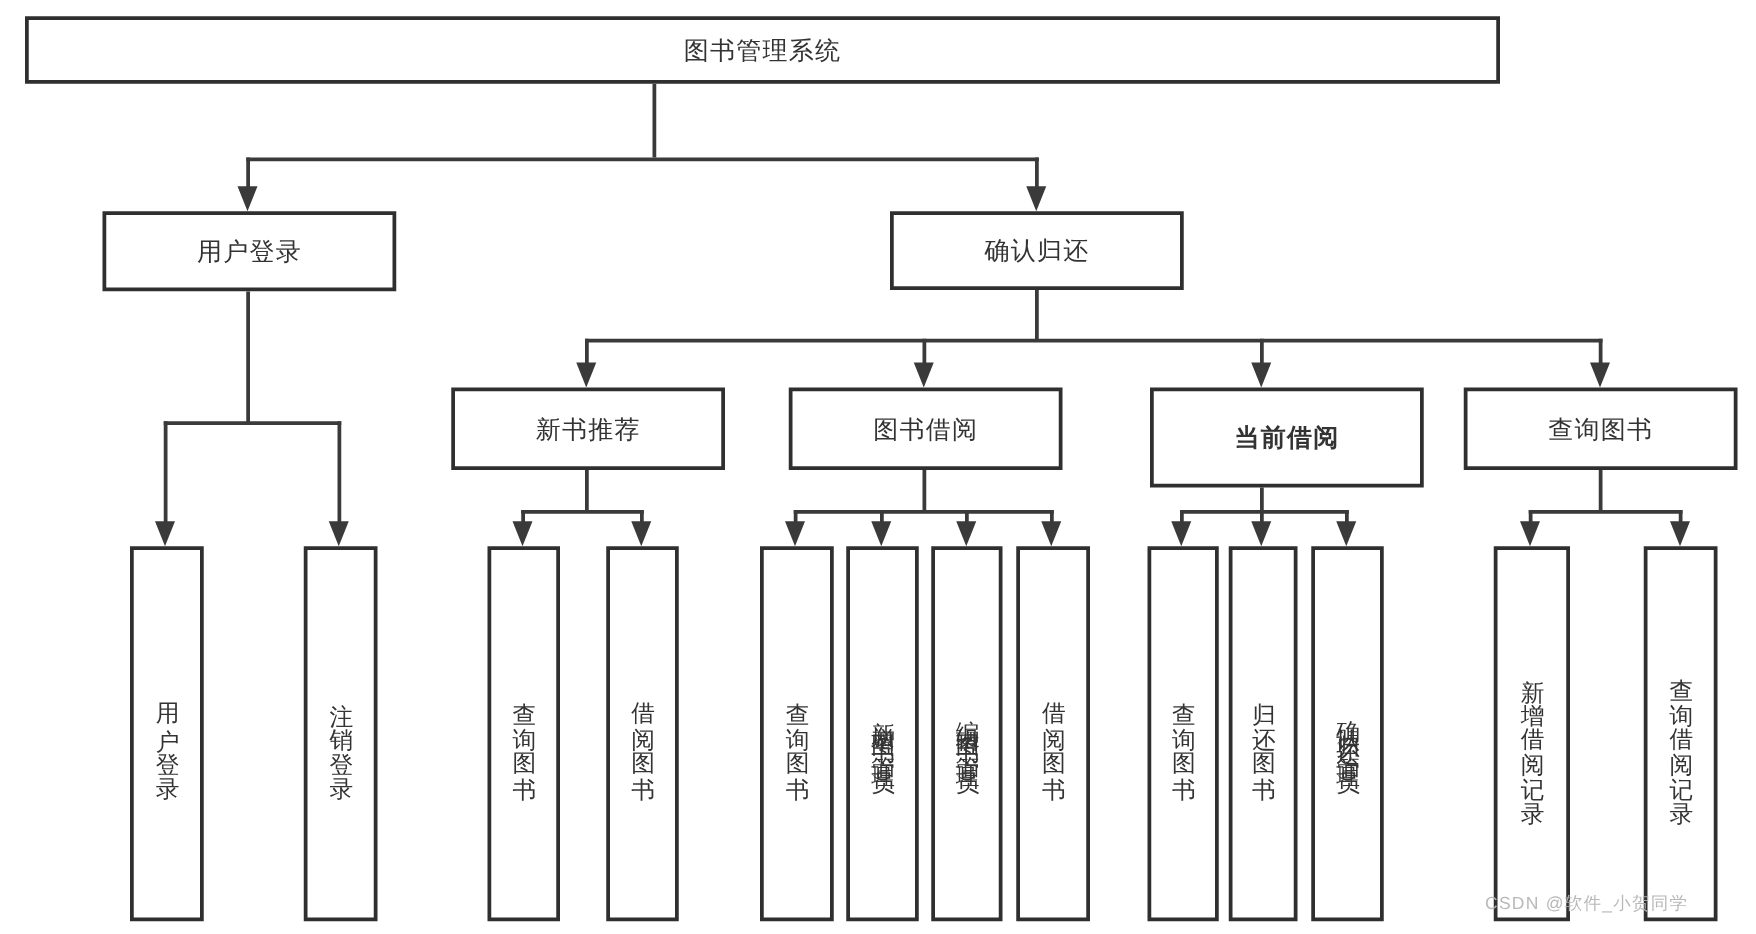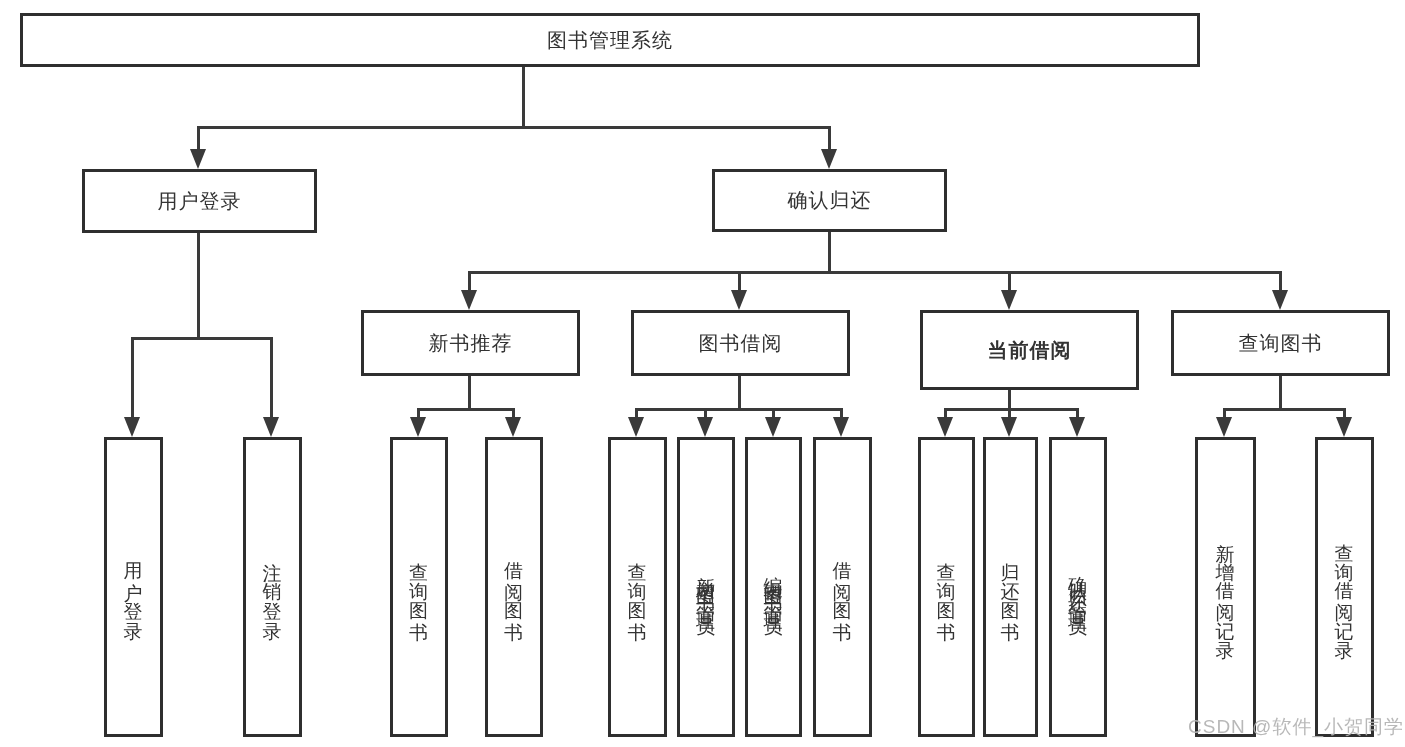--- a/index.html
+++ b/index.html
@@ -32,21 +32,21 @@
     position:absolute;
     width:0;height:0;
     border-left:8px solid transparent;
     border-right:8px solid transparent;
     border-top:20px solid #3a3a3a;
     z-index:1;
   }
   .watermark{
     position:absolute;
     color:rgba(178,178,178,0.92);
-    font-size:19px;
+    font-size:14px;
     letter-spacing:1px;
     z-index:6;
     pointer-events:none;
     white-space:nowrap;
   }
 </style>
 </head>
 <body>
 
 <div id="canvas">

